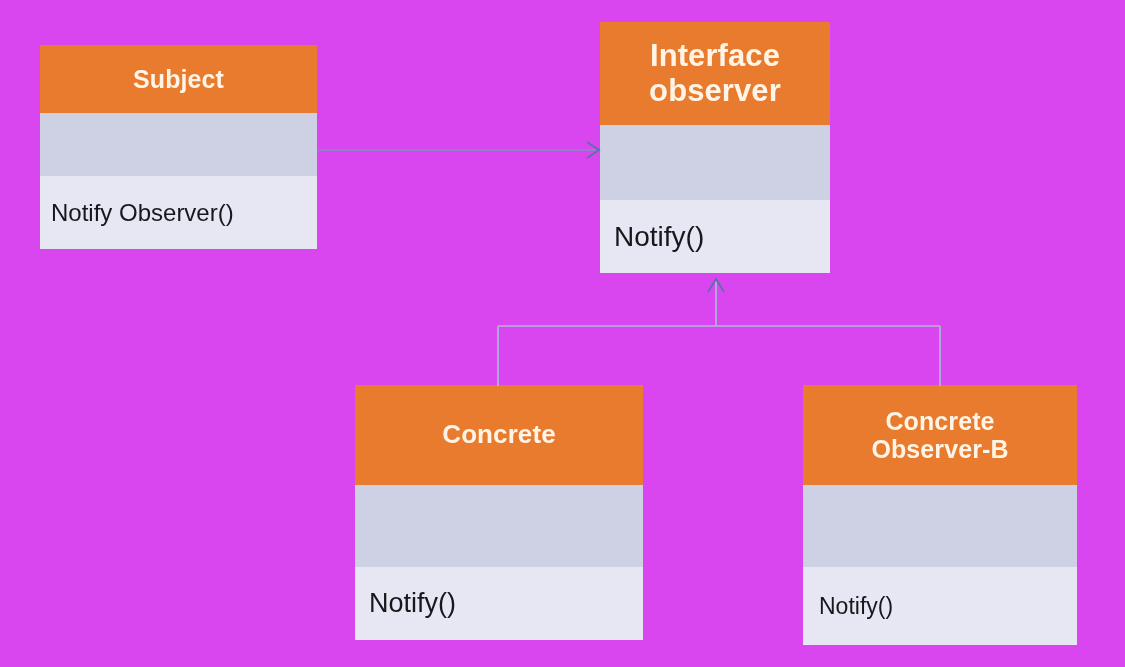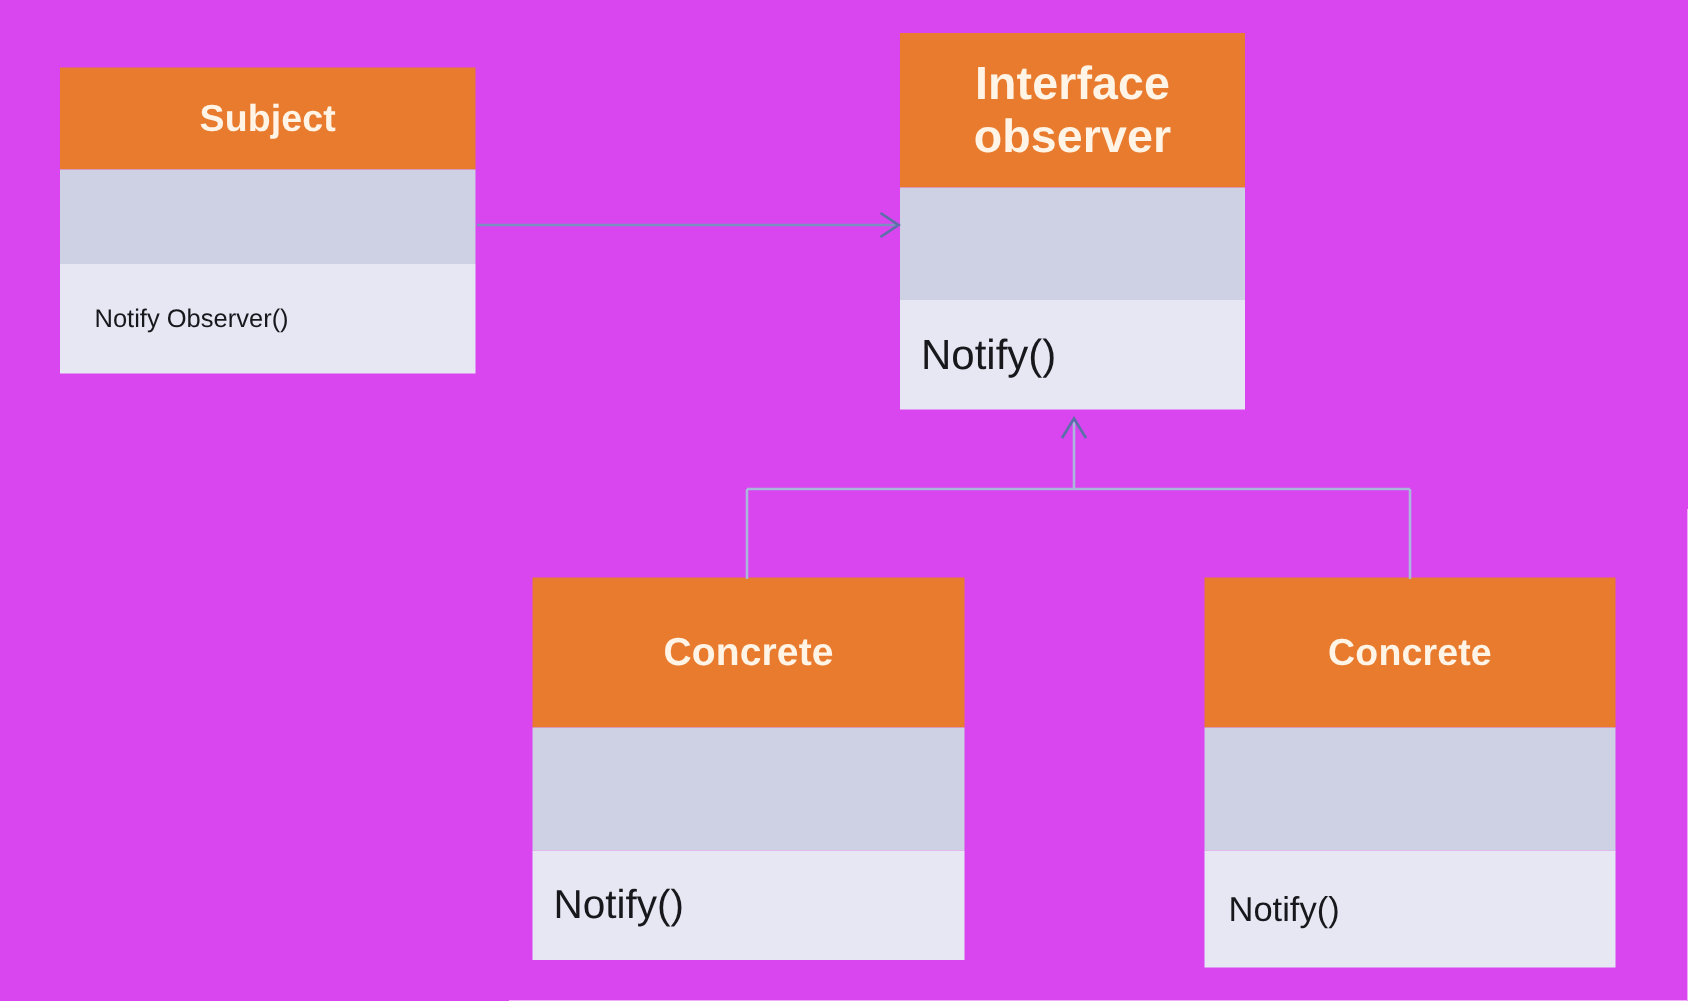--- a/index.html
+++ b/index.html
@@ -46,21 +46,21 @@
     display: flex;
     align-items: center;
     box-sizing: border-box;
     padding-left: 16px;
   }
 
   
   #box-subject { left: 40px; top: 45px; width: 277px; height: 204px; }
   #box-subject .band-title { height: 68px; font-size: 25px; }
   #box-subject .band-attrs { height: 63px; }
-  #box-subject .band-ops   { height: 73px; font-size: 17px; padding-left: 23px; }
+  #box-subject .band-ops   { height: 73px; font-size: 24px; padding-left: 11px; }
 
   #box-interface { left: 600px; top: 22px; width: 230px; height: 251px; }
   #box-interface .band-title { height: 103px; font-size: 31px; }
   #box-interface .band-attrs { height: 75px; }
   #box-interface .band-ops   { height: 73px; font-size: 28px; padding-left: 14px; }
 
   #box-observer-a { left: 355px; top: 385px; width: 288px; height: 255px; }
   #box-observer-a .band-title { height: 100px; font-size: 26px; }
   #box-observer-a .band-attrs { height: 82px; }
   #box-observer-a .band-ops   { height: 73px; font-size: 27px; padding-left: 14px; }
@@ -113,21 +113,21 @@
       <span><span>Concrete</span><br></span>
     </div>
     <div class="band-attrs"></div>
     <div class="band-ops">
       <span>Notify()</span>
     </div>
   </div>
 
   <div class="uml-box" id="box-observer-b">
     <div class="band-title">
-      <span><span>Concrete</span><br></span>
+      <span><span>Concrete</span><br><span>Observer-B</span></span>
     </div>
     <div class="band-attrs"></div>
     <div class="band-ops">
       <span>Notify()</span>
     </div>
   </div>
 
   <svg class="connector-layer" width="1125" height="667" viewBox="0 0 1125 667">
 
     <g>

